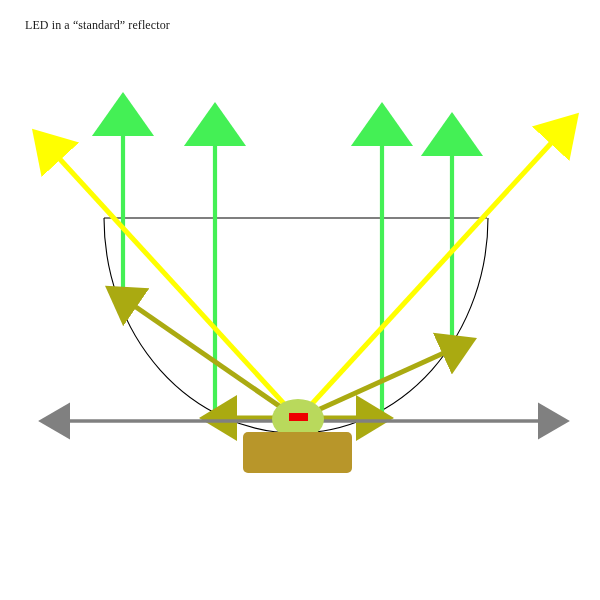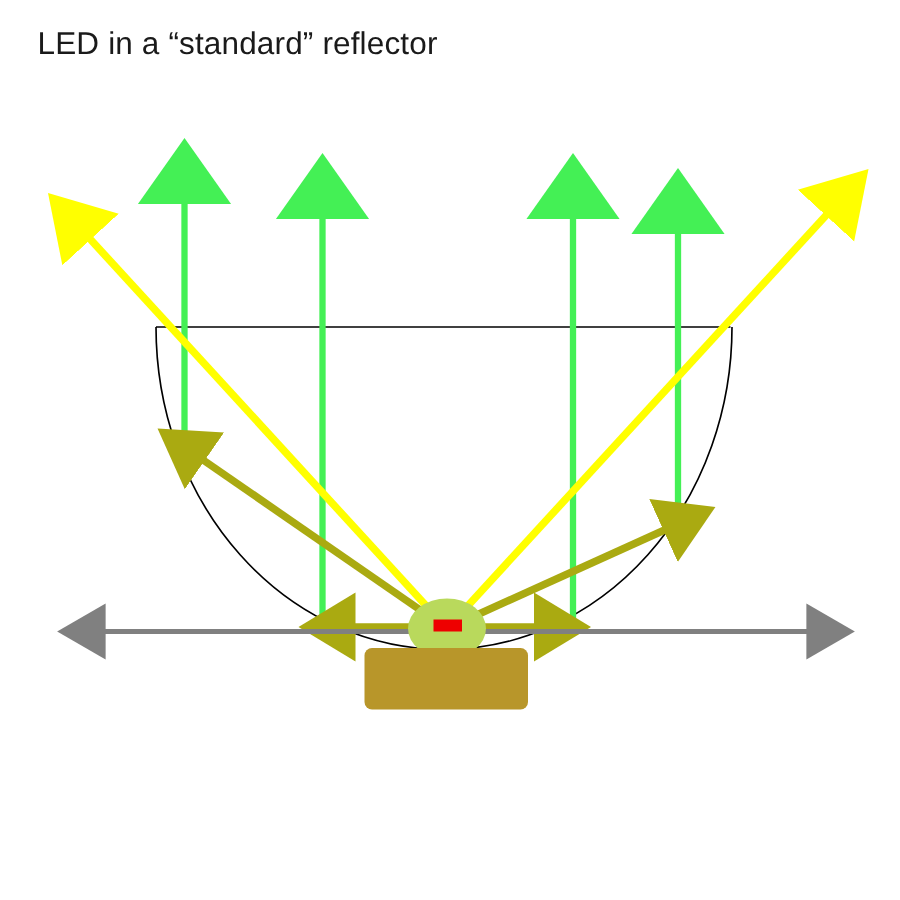--- a/index.html
+++ b/index.html
@@ -18,22 +18,22 @@
     position: absolute;
     left: 0;
     top: 0;
     width: 600px;
     height: 600px;
   }
   #title-text {
     position: absolute;
     left: 25px;
     top: 18px;
-    font-family: Liberation Sans, sans-serif;
-    font-size: 21px;
+    font-family: Liberation Serif, serif;
+    font-size: 12px;
     color: #1a1a1a;
     letter-spacing: 0.1px;
     white-space: nowrap;
   }
   svg { display: block; }
 </style>
 </head>
 <body>
 
 <div id="title-text">LED in a “standard” reflector</div>

